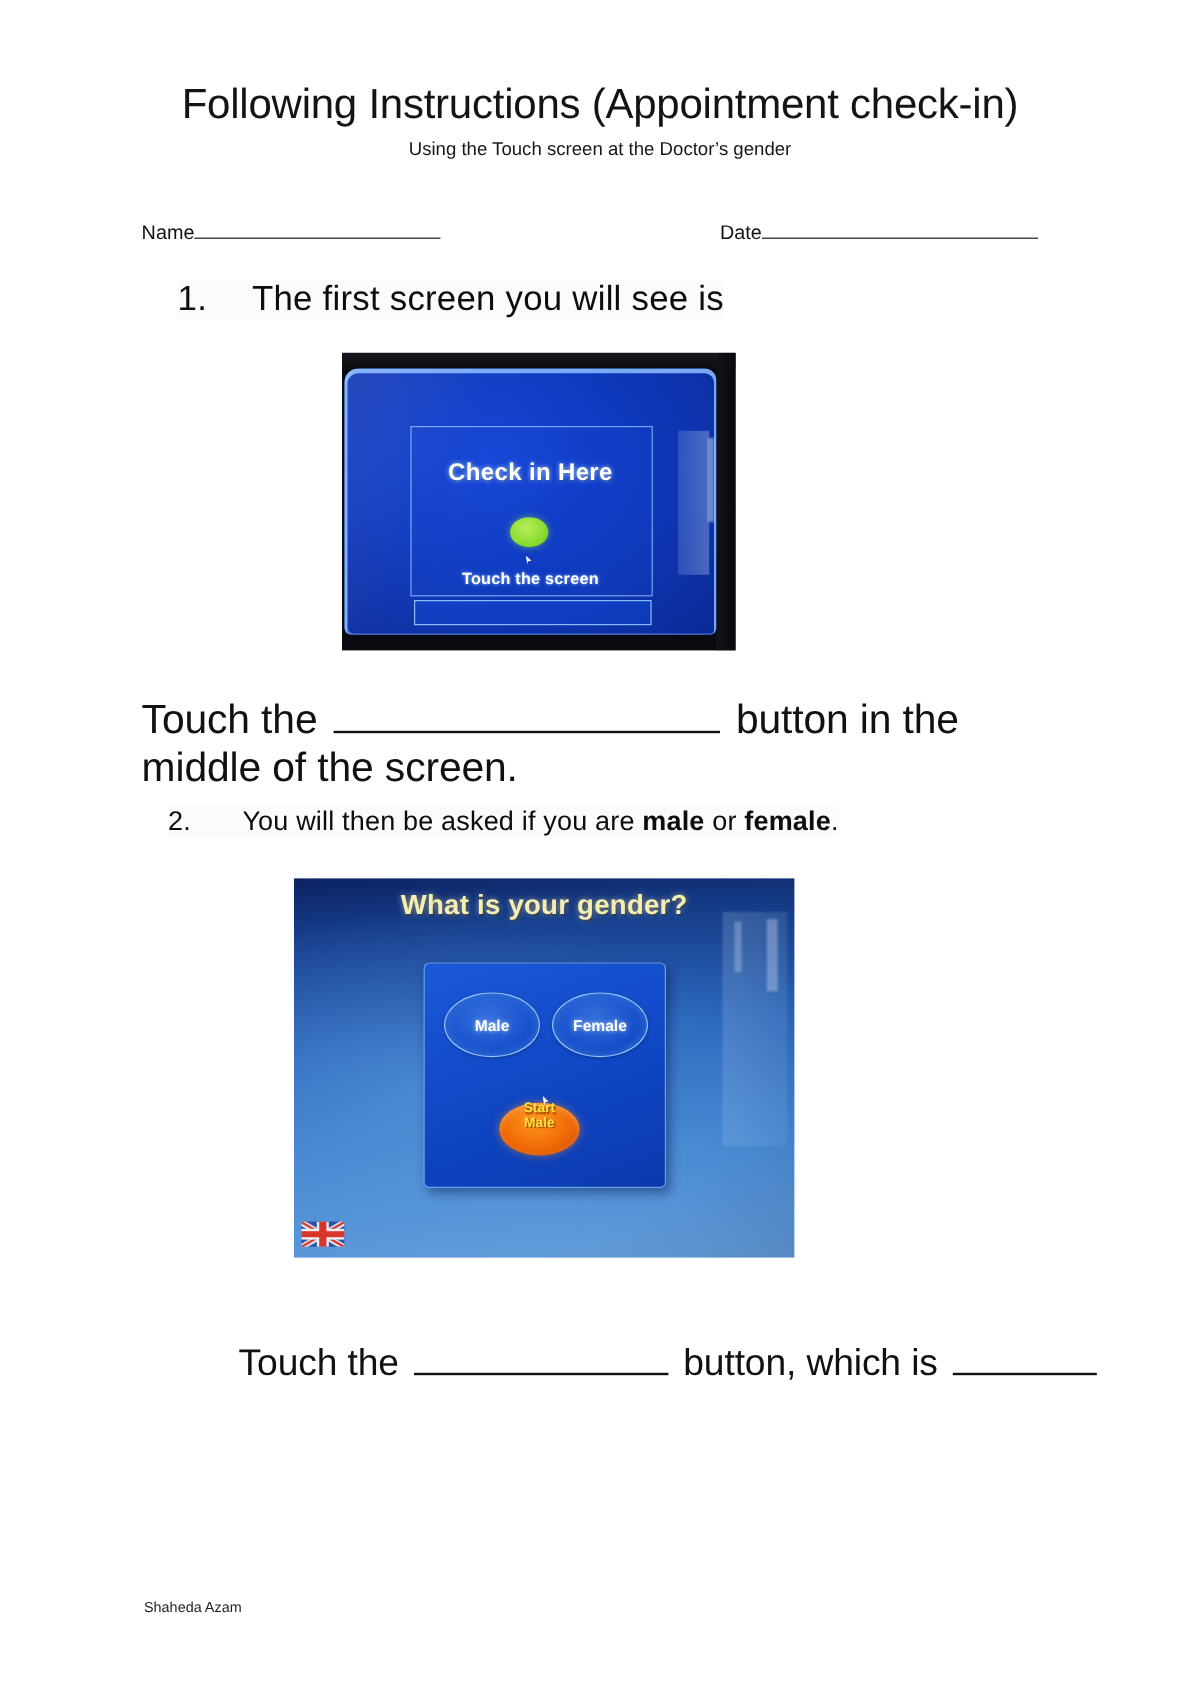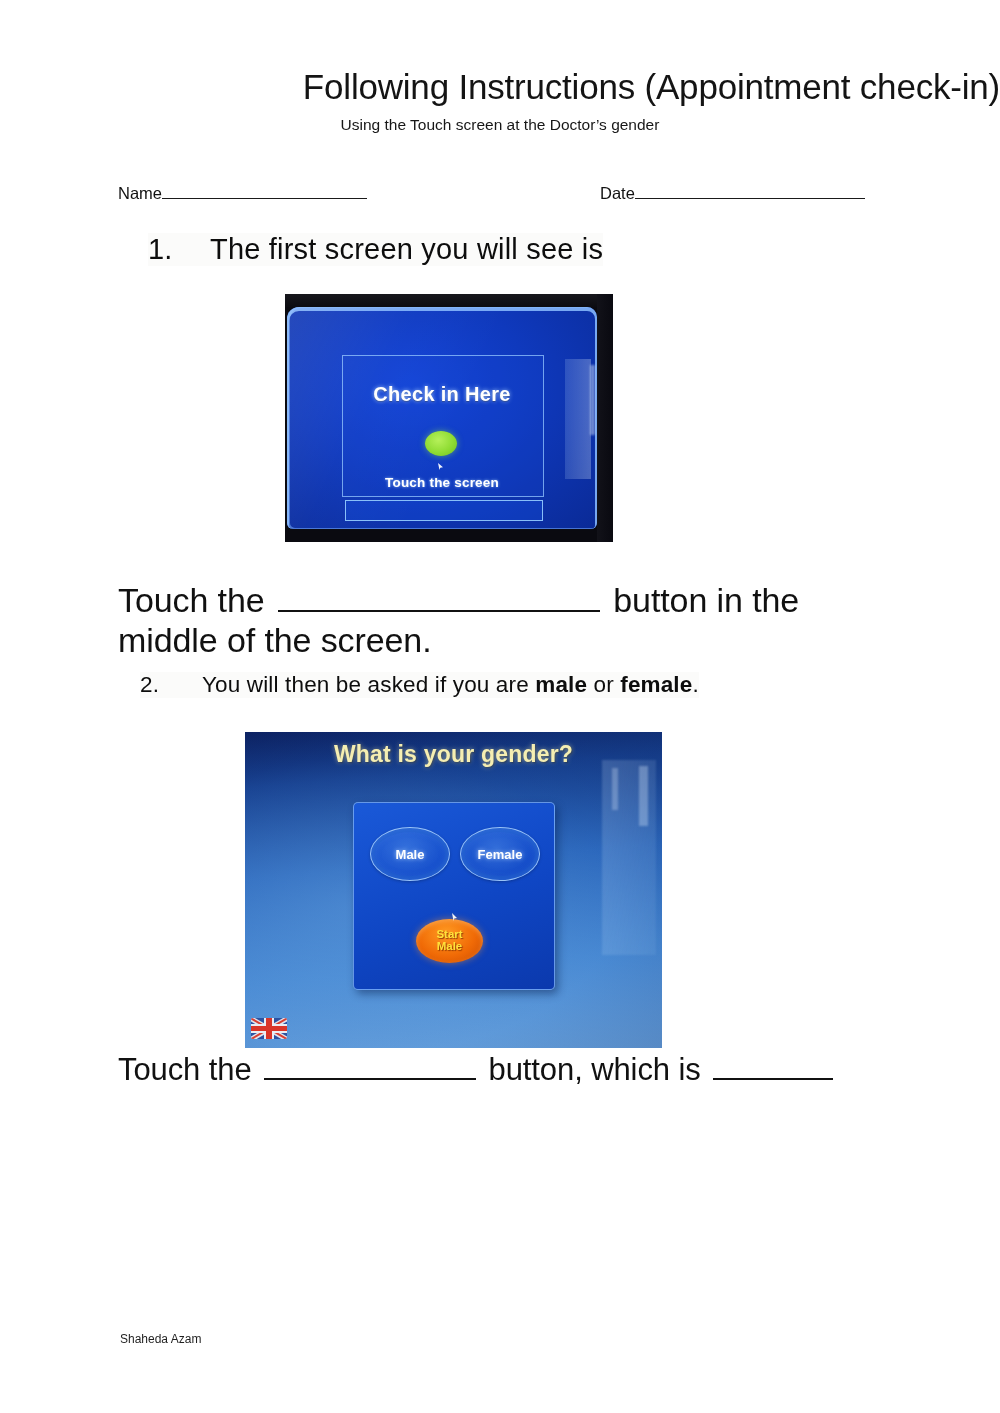--- a/index.html
+++ b/index.html
@@ -21,21 +21,21 @@
     inset: 0;
     background: #ffffff;
   }
 
   
   .title {
     position: absolute;
     top: 68px;
     left: 0;
     width: 1000px;
-    text-align: right;
+    text-align: center;
     font-size: 35px;
     font-weight: normal;
     letter-spacing: -0.2px;
     line-height: 1.1;
     color: #141414;
   }
   .subtitle {
     position: absolute;
     top: 116px;
     left: 0;
@@ -117,21 +117,21 @@
   .sentence .blank {
     display: inline-block;
     border-bottom: 2.2px solid #111111;
     vertical-align: baseline;
     height: 21px;
     margin: 0 4px;
   }
   #sentence1 { top: 580px; left: 118px; width: 790px; }
   #sentence1 .blank.b1 { width: 322px; }
 
-  #sentence2 { top: 1050px; left: 118px; width: 800px; font-size: 31px; }
+  #sentence2 { top: 1116px; left: 118px; width: 800px; font-size: 31px; text-align: right; }
   #sentence2 .blank.b1 { width: 212px; }
   #sentence2 .blank.b2 { width: 120px; }
 
   
   .footer {
     position: absolute;
     top: 1332px;
     left: 120px;
     font-size: 12px;
     color: #1f1f1f;
@@ -327,21 +327,20 @@
     top: 116px;
     left: 62px;
     width: 67px;
     height: 44px;
     border-radius: 50%;
     background: radial-gradient(ellipse at 45% 32%, #ff9a22 0%, #f06a06 55%, #c84a03 100%);
     box-shadow: 0 0 7px rgba(255,150,40,0.5), inset 0 2px 5px rgba(255,210,140,0.45);
     display: flex;
     flex-direction: column;
     align-items: center;
-    justify-content: center;
     line-height: 1.02;
     font-size: 11.5px;
     font-weight: bold;
     color: #ffe13a;
     text-shadow: 1px 1px 1px rgba(120,40,0,0.75);
   }
   #photo2 .start-cursor {
     position: absolute;
     top: 110px;
     left: 98px;

